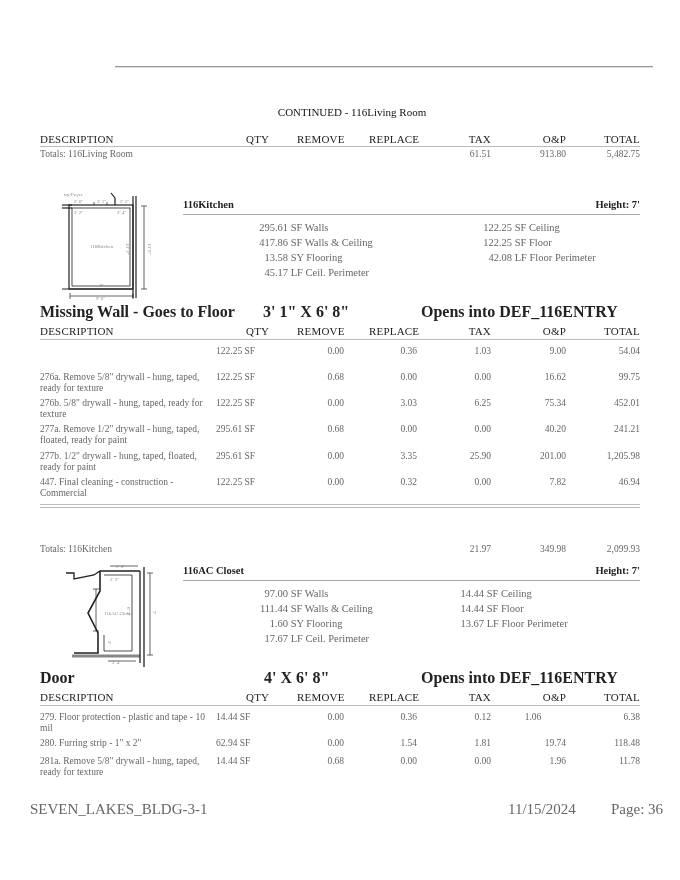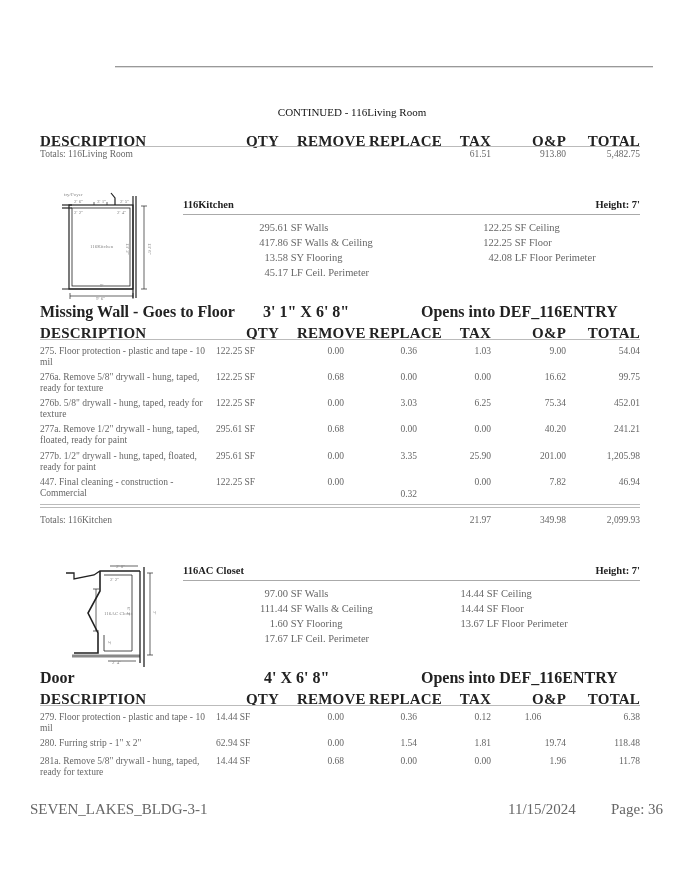--- a/index.html
+++ b/index.html
@@ -1,21 +1,21 @@
 <!DOCTYPE html>
 <html><head>
   <meta charset="utf-8">
   <style>
     html, body { margin: 0; padding: 0; background: #ffffff; }
     body { width: 680px; height: 880px; position: relative; overflow: hidden;
       font-family: "Liberation Serif", "DejaVu Serif", serif; color: #555; }
     .abs { position: absolute; }
     .topline { left: 115px; top: 66px; width: 538px; height: 0; border-top: 1px solid #999; box-shadow: 0 1px 0 #ddd; }
     .title { left: 0; width: 680px; top: 106px; text-align: center; font-weight: normal; font-size: 11px; color: #111; padding-left: 12px; }
-    .hdr { font-size: 15px; font-weight: bold; color: #222; letter-spacing: 0.2px; }
+    .hdr { font-size: 11px; font-weight: normal; color: #222; letter-spacing: 0.2px; }
     .hdr span, .row span { position: absolute; }
     .rule { height: 0; border-top: 1px solid #bbb; }
     .dbl { height: 2px; border-top: 1px solid #bbb; border-bottom: 1px solid #bbb; }
     .row { font-size: 9.5px; color: #666; }
     .desc { left: 40px; width: 165px; line-height: 11px; }
     .qty { left: 216px; width: 60px; }
     .r { text-align: right; }
     .room-head { font-size: 10.5px; font-weight: bold; color: #222; }
     .room-rule { height: 0; border-top: 1px solid #aaa; }
     .meas { font-size: 10.5px; color: #666; line-height: 15px; }
@@ -108,21 +108,20 @@
   <span style="left:297px;">REMOVE</span>
   <span style="left:369px;">REPLACE</span>
   <span class="r" style="left:430px;width:61px;">TAX</span>
   <span class="r" style="left:500px;width:66px;">O&amp;P</span>
   <span class="r" style="left:570px;width:70px;">TOTAL</span>
 </div>
 <div class="abs rule" style="left:40px;top:339px;width:600px;"></div>
 
 <div id="kitchen-rows">
     <div class="abs row" style="left: 0px; top: 346px; width: 680px; height: 24px;">
-      <span class="desc">275.  Floor protection - plastic and tape - 10 mil</span>
       <span class="qty">122.25  SF</span>
       <span class="r" style="left: 260px; width: 84px;">0.00</span>
       <span class="r" style="left: 340px; width: 77px;">0.36</span>
       <span class="r" style="left: 420px; width: 71px;">1.03</span>
       <span class="r" style="left: 500px; width: 66px;">9.00</span>
       <span class="r" style="left: 570px; width: 70px;">54.04</span>
     </div>
     <div class="abs row" style="left: 0px; top: 372px; width: 680px; height: 24px;">
       <span class="desc">276a.  Remove 5/8" drywall - hung, taped, ready for texture</span>
       <span class="qty">122.25  SF</span>
@@ -156,29 +155,29 @@
       <span class="r" style="left: 260px; width: 84px;">0.00</span>
       <span class="r" style="left: 340px; width: 77px;">3.35</span>
       <span class="r" style="left: 420px; width: 71px;">25.90</span>
       <span class="r" style="left: 500px; width: 66px;">201.00</span>
       <span class="r" style="left: 570px; width: 70px;">1,205.98</span>
     </div>
     <div class="abs row" style="left: 0px; top: 477px; width: 680px; height: 24px;">
       <span class="desc">447.  Final cleaning - construction - Commercial</span>
       <span class="qty">122.25  SF</span>
       <span class="r" style="left: 260px; width: 84px;">0.00</span>
-      <span class="r" style="left: 340px; width: 77px; margin-top: 12px;">0.32</span>
+      <span class="r" style="left: 340px; width: 77px;">0.32</span>
       <span class="r" style="left: 420px; width: 71px;">0.00</span>
       <span class="r" style="left: 500px; width: 66px;">7.82</span>
       <span class="r" style="left: 570px; width: 70px;">46.94</span>
     </div>
   </div>
 
 <div class="abs dbl" style="left:40px;top:504px;width:600px;"></div>
-<div class="abs row" style="left:0;top:515px;width:680px;height:12px;">
+<div class="abs row" style="left:0;top:544px;width:680px;height:12px;">
   <span style="left:40px;">Totals:  116Kitchen</span>
   <span class="r" style="left:430px;width:61px;">21.97</span>
   <span class="r" style="left:500px;width:66px;">349.98</span>
   <span class="r" style="left:570px;width:70px;">2,099.93</span>
 </div>
 
 <svg class="abs" style="left:60px;top:563px;" width="100" height="105" viewBox="0 0 100 105">
   <g stroke="#222" fill="none" stroke-width="1.3">
     <path d="M6 10 L14 10 L14 16 L34 12 L40 8 L80 8"></path>
     <path d="M40 8 L40 28 L28 50 L38 70 L38 90 L14 90" stroke-width="1.6"></path>

